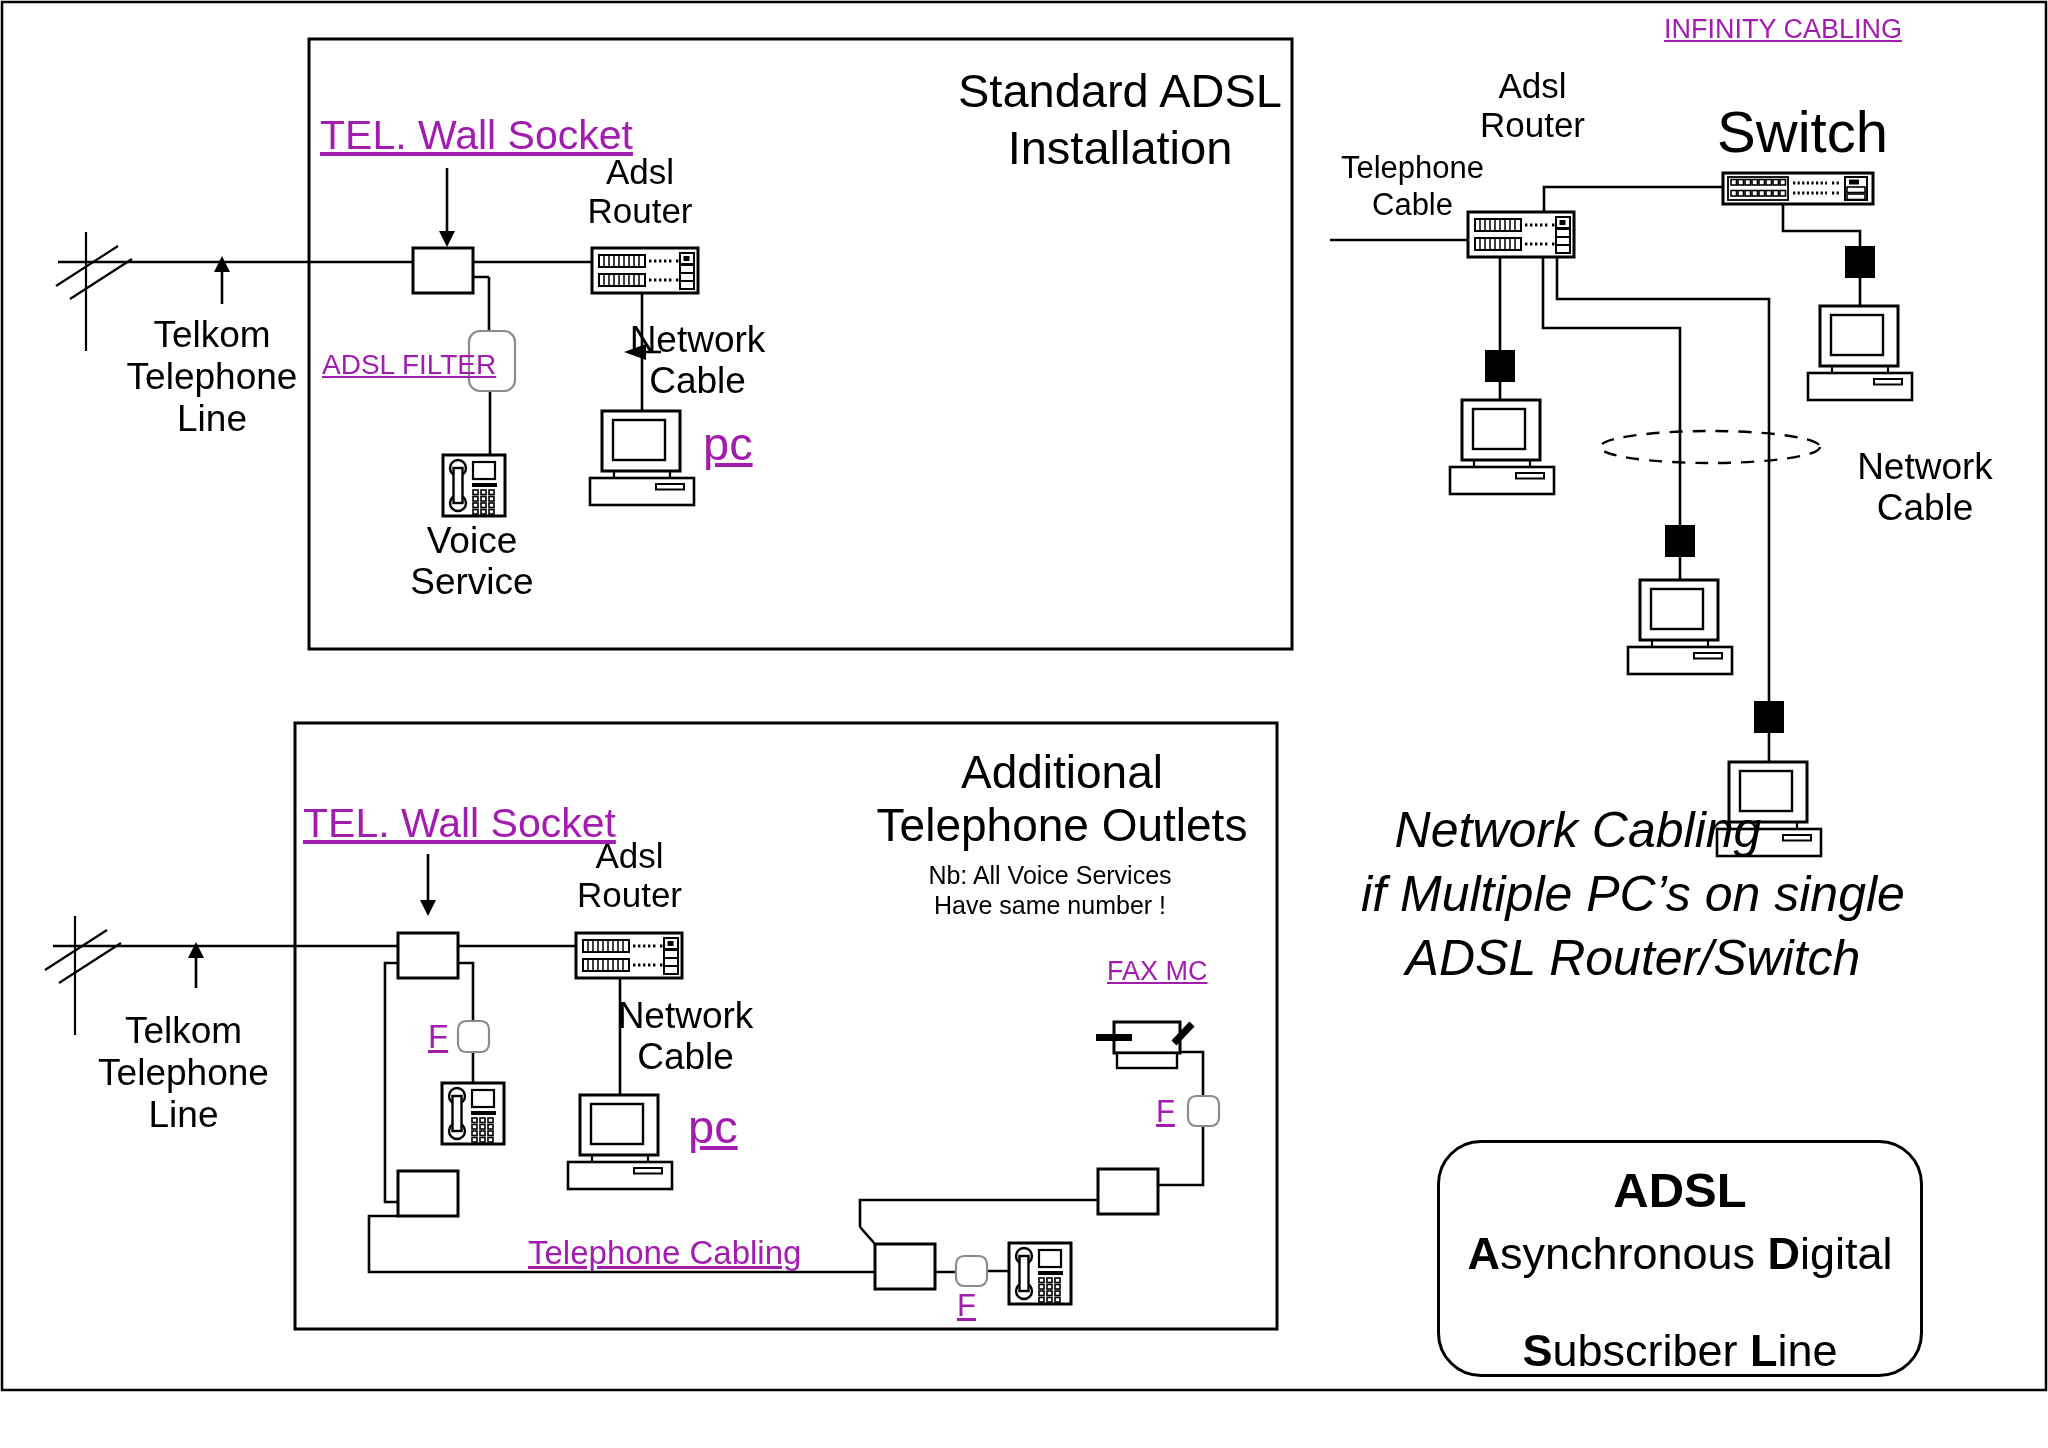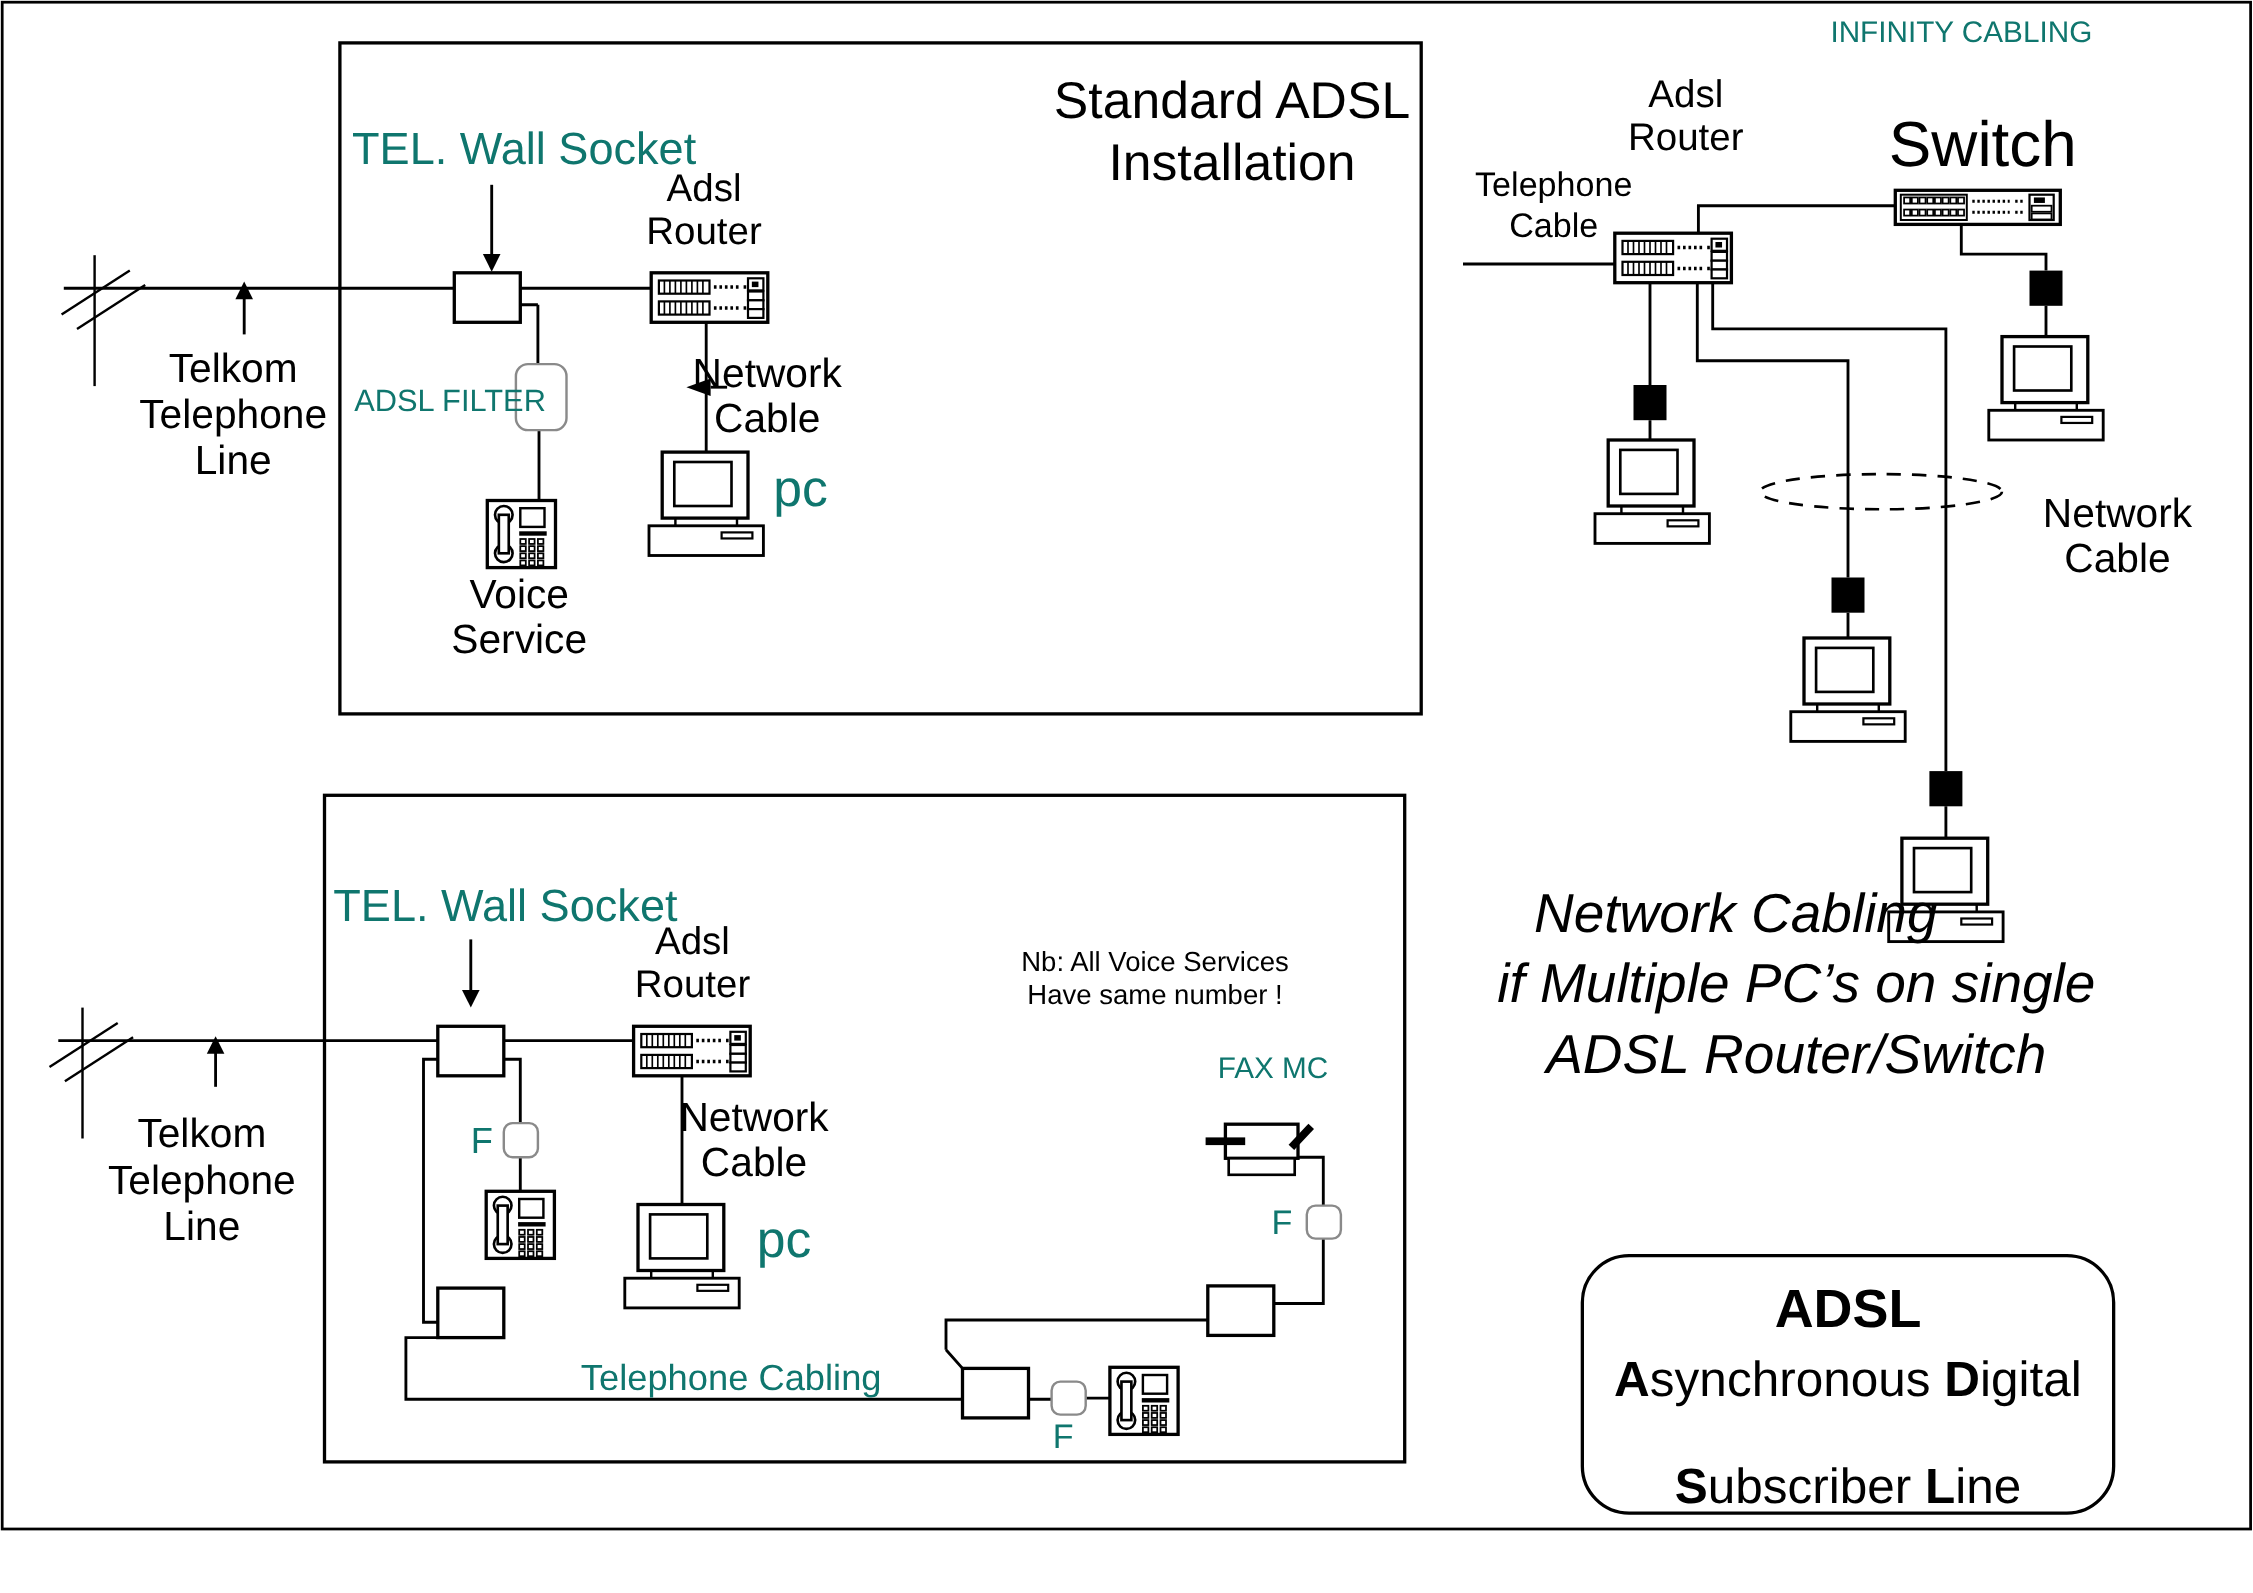--- a/index.html
+++ b/index.html
@@ -1,18 +1,18 @@
 <!DOCTYPE html>
 <html><head>
 <meta charset="utf-8">
 <style>
   html,body{margin:0;padding:0;background:#fff;}
   #canvas{position:relative;width:2048px;height:1448px;background:#ffffff;
           font-family:"Liberation Sans", sans-serif;color:#000;overflow:hidden;}
-  .t{position:absolute;color:#0f766e;white-space:nowrap;line-height:1.15;}
+  .t{position:absolute;color:#a21caf;white-space:nowrap;line-height:1.15;text-decoration:underline;}
   .ctr{text-align:center;}
   .blk{position:absolute;}
   .blk .ln{white-space:nowrap;}
   svg{position:absolute;left:0;top:0;}
   .shiftl{position:relative;right:55px;}
   .bi{font-weight:bold;}
   #adslbox{position:absolute;left:1437px;top:1140px;width:486px;height:237px;
            border:3px solid #000;border-radius:44px;box-sizing:border-box;background:#fff;}
 </style>
 </head>
@@ -240,20 +240,24 @@
   <div class="blk ctr" style="left:1835px;top:446px;width:180px;font-size:37px;line-height:1.12;">
     <div class="ln">Network</div>
     <div class="ln">Cable</div>
   </div>
   <div class="blk ctr" style="left:1313px;top:798px;width:640px;font-size:50px;line-height:1.28;font-style:italic;">
     <div class="ln shiftl">Network Cabling</div>
     <div class="ln">if Multiple PC’s on single</div>
     <div class="ln">ADSL Router/Switch</div>
   </div>
 
+  <div class="blk ctr" style="left:812px;top:746px;width:500px;font-size:46px;line-height:1.15;">
+    <div class="ln">Additional</div>
+    <div class="ln">Telephone Outlets</div>
+  </div>
   <div class="blk ctr" style="left:840px;top:860px;width:420px;font-size:25px;line-height:1.2;">
     <div class="ln">Nb: All Voice Services</div>
     <div class="ln">Have same number !</div>
   </div>
   <div class="t" style="left:303px;top:800px;font-size:41px;">TEL. Wall Socket</div>
   <div class="blk ctr" style="left:532px;top:836px;width:195px;font-size:35px;line-height:1.12;">
     <div class="ln">Adsl</div>
     <div class="ln">Router</div>
   </div>
   <div class="blk ctr" style="left:588px;top:996px;width:195px;font-size:37px;line-height:1.1;">

